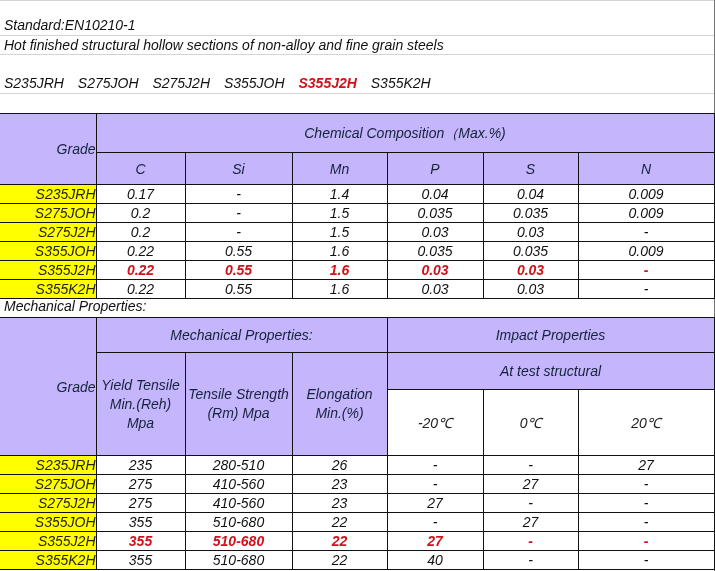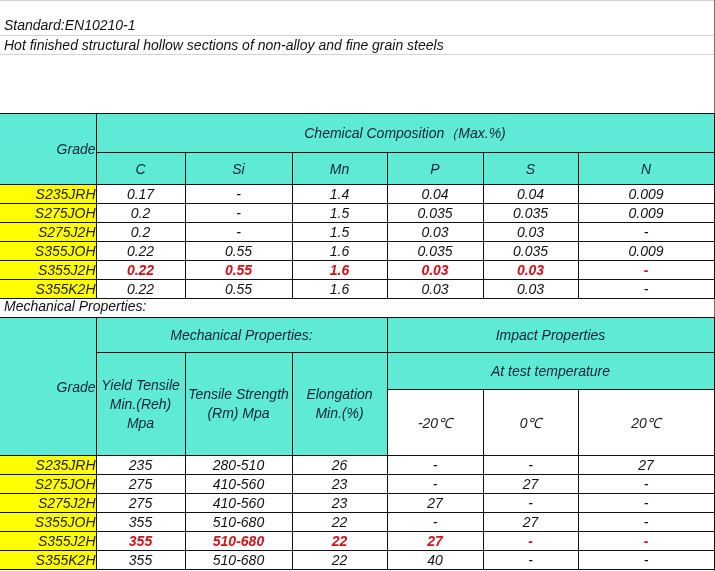--- a/index.html
+++ b/index.html
@@ -7,38 +7,46 @@
          font-family:"Liberation Sans", sans-serif; color:#111; }
   .sheet { position:absolute; left:0; top:0; width:714px; height:571px; border-right:5px solid #737373;font-style:italic; }
   .line { position:absolute; left:0; width:714px; height:19px; line-height:19px;
           font-size:14px; padding-left:4px; box-sizing:border-box;
           border-bottom:1px solid #d4d4d4; white-space:nowrap; }
   .line.first { top:0; height:36px; line-height:20px; padding-top:14px; border-top:1px solid #d4d4d4; }
   .grades span { margin-right:10px; }
   .grades .hl { color:#d0121b; font-weight:bold; }
   table { position:absolute; left:0; border-collapse:collapse; table-layout:fixed; width:714px; font-size:14px; }
   td, th { border:1px solid #111; padding:0; text-align:center; overflow:hidden; white-space:nowrap; font-weight:normal; }
-  th { background:#5eead4; color:#15233a; }
+  th { background:#c4b5fd; color:#15233a; }
   td { background:#ffffff; }
   td.grade { background:#ffff00; color:#222; }
   tr.hl td:not(.grade) { color:#d0121b; font-weight:bold; }
   .t1 { top:113px; }
   .t2 { top:317px; }
   .t1 th, .t1 td, .t2 td { height:18px; line-height:18px; }
   .wrap { white-space:normal; line-height:19px !important; }
   .first-col { border-left:none;text-align:right; }
   .white-h { background:#ffffff !important; color:#222 !important; }
 </style>
 </head>
 <body>
 
 <div class="sheet">
 
   <div class="line first">Standard:EN10210-1</div>
   <div class="line" style="top:36px">Hot finished structural hollow sections of non-alloy and fine grain steels</div>
+  <div class="line grades" style="top:74px;height:20px">
+    <span>S235JRH</span>
+    <span>S275JOH</span>
+    <span>S275J2H</span>
+    <span>S355JOH</span>
+    <span class="hl">S355J2H</span>
+    <span>S355K2H</span>
+  </div>
 
   <table class="t1">
     <colgroup>
       <col style="width:96px">
         <col style="width:89px">
         <col style="width:107px">
         <col style="width:95px">
       <col style="width:96px">
         <col style="width:95px">
         <col style="width:136px">
@@ -128,21 +136,21 @@
     <tbody>
         <tr>
       <th rowspan="3" class="first-col">Grade</th>
       <th colspan="3" style="height:34px">Mechanical Properties:</th>
       <th colspan="3">Impact Properties</th>
     </tr>
     <tr>
       <th rowspan="2" class="wrap">Yield Tensile Min.(Reh) Mpa</th>
       <th rowspan="2" class="wrap">Tensile Strength  (Rm) Mpa</th>
       <th rowspan="2" class="wrap">Elongation Min.(%)</th>
-      <th colspan="3" style="height:36px">At test temperature</th>
+      <th colspan="3" style="height:36px">At test structural</th>
     </tr>
     <tr>
       <th class="white-h" style="height:65px">-20℃</th>
       <th class="white-h">0℃</th>
       <th class="white-h">20℃</th>
     </tr>
     <tr>
       <td class="grade first-col">S235JRH</td>
       <td>235</td>
       <td>280-510</td>

